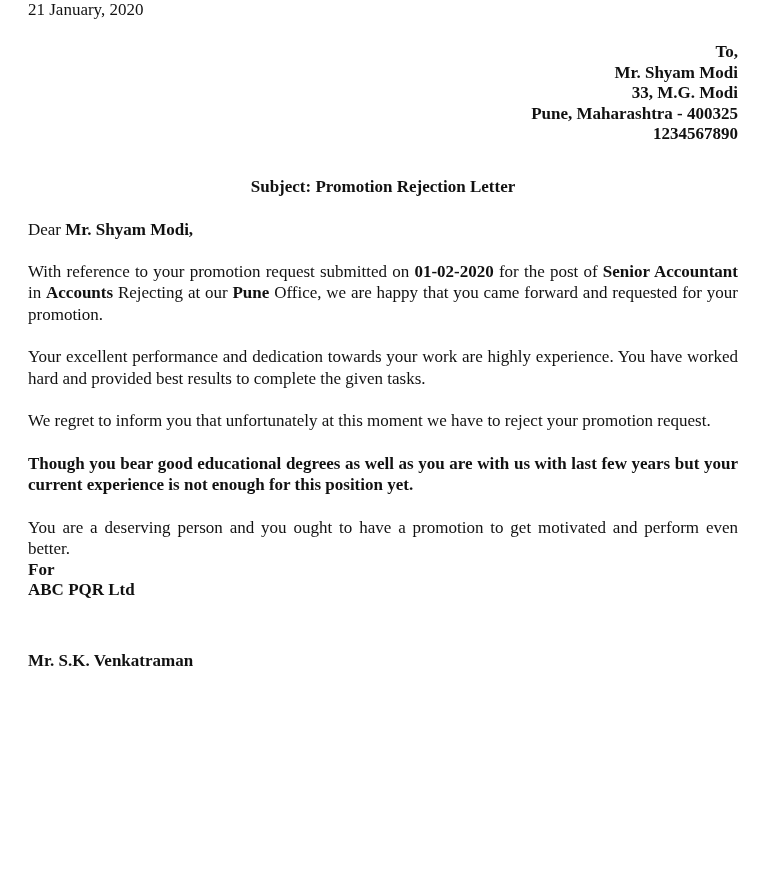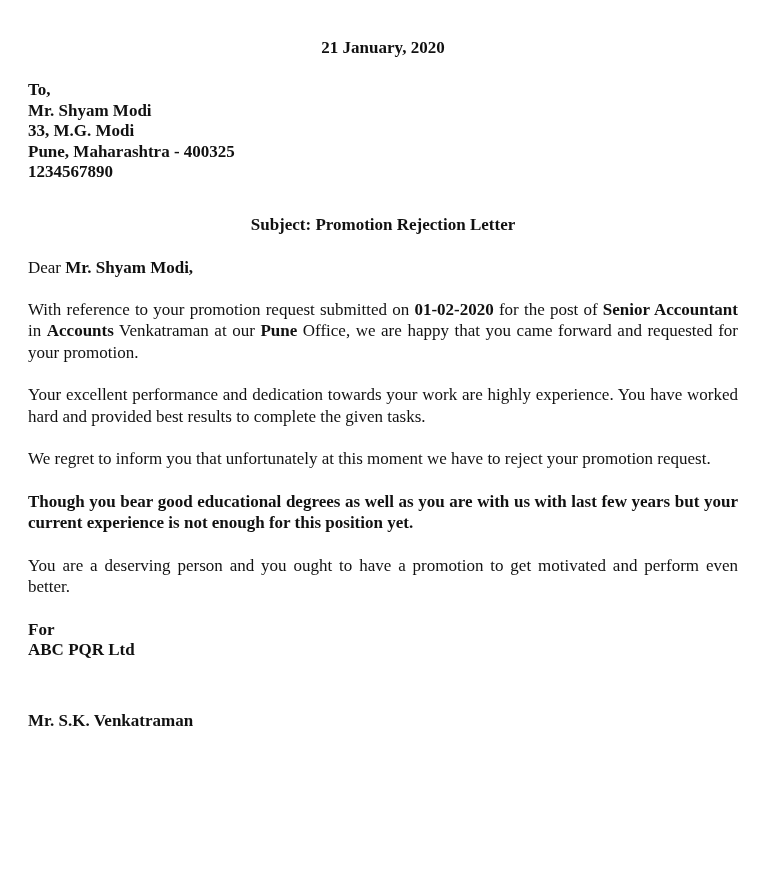--- a/index.html
+++ b/index.html
@@ -23,36 +23,36 @@
   }
   .sheet {
     position: absolute;
     left: 28px;
     top: 0;
     width: 710px;
   }
 
   
   .date-line {
-    text-align: center;
-    font-weight: bold;
+    text-align: left;
+    font-weight: normal;
     font-size: 17px;
     line-height: 20px;
-    padding-top: 38px;
   }
 
   
   .recipient {
     margin-top: 22px;
     font-weight: bold;
     font-size: 17px;
     line-height: 20.5px;
   }
   .recipient div {
     white-space: pre;
+    text-align: right;
   }
 
   
   .subject {
     margin-top: 32px;
     text-align: center;
     font-weight: bold;
     font-size: 17px;
     line-height: 20px;
   }
@@ -93,21 +93,20 @@
     padding-top: 21px;
     font-size: 17px;
     line-height: 21.5px;
     font-weight: bold;
     text-align: justify;
     text-justify: inter-word;
   }
 
   
   .closing {
-    margin-top: 22px;
     font-weight: bold;
     font-size: 17px;
     line-height: 20.5px;
   }
   .signature {
     margin-top: 50px;
     font-weight: bold;
     font-size: 17px;
     line-height: 20.5px;
   }
@@ -127,21 +126,21 @@
       <div>Pune, Maharashtra - 400325</div>
       <div>1234567890</div>
     </div>
 
     <div class="subject">Subject: Promotion Rejection Letter</div>
 
     <div class="salutation">
       <span>Dear </span><b>Mr. Shyam Modi,</b>
     </div>
 
-    <p class="body"><span>With reference to your promotion request submitted on </span><b>01-02-2020</b><span> for the post of </span><b>Senior Accountant</b><span> in </span><b>Accounts</b><span> Venkatraman at our </span><b>Pune</b><span> Office, we are happy that you came forward and requested for your promotion.</span></p>
+    <p class="body"><span>With reference to your promotion request submitted on </span><b>01-02-2020</b><span> for the post of </span><b>Senior Accountant</b><span> in </span><b>Accounts</b><span> Rejecting at our </span><b>Pune</b><span> Office, we are happy that you came forward and requested for your promotion.</span></p>
 
     <p class="body">Your excellent performance and dedication towards your work are highly experience. You have worked hard and provided best results to complete the given tasks.</p>
 
     <p class="body nojustify">We regret to inform you that unfortunately at this moment we have to reject your promotion request.</p>
 
 
     <p class="allbold">Though you bear good educational degrees as well as you are with us with last few years but your current experience is not enough for this position yet.</p>
 
     <p class="body">You are a deserving person and you ought to have a promotion to get motivated and perform even better.</p>
 

